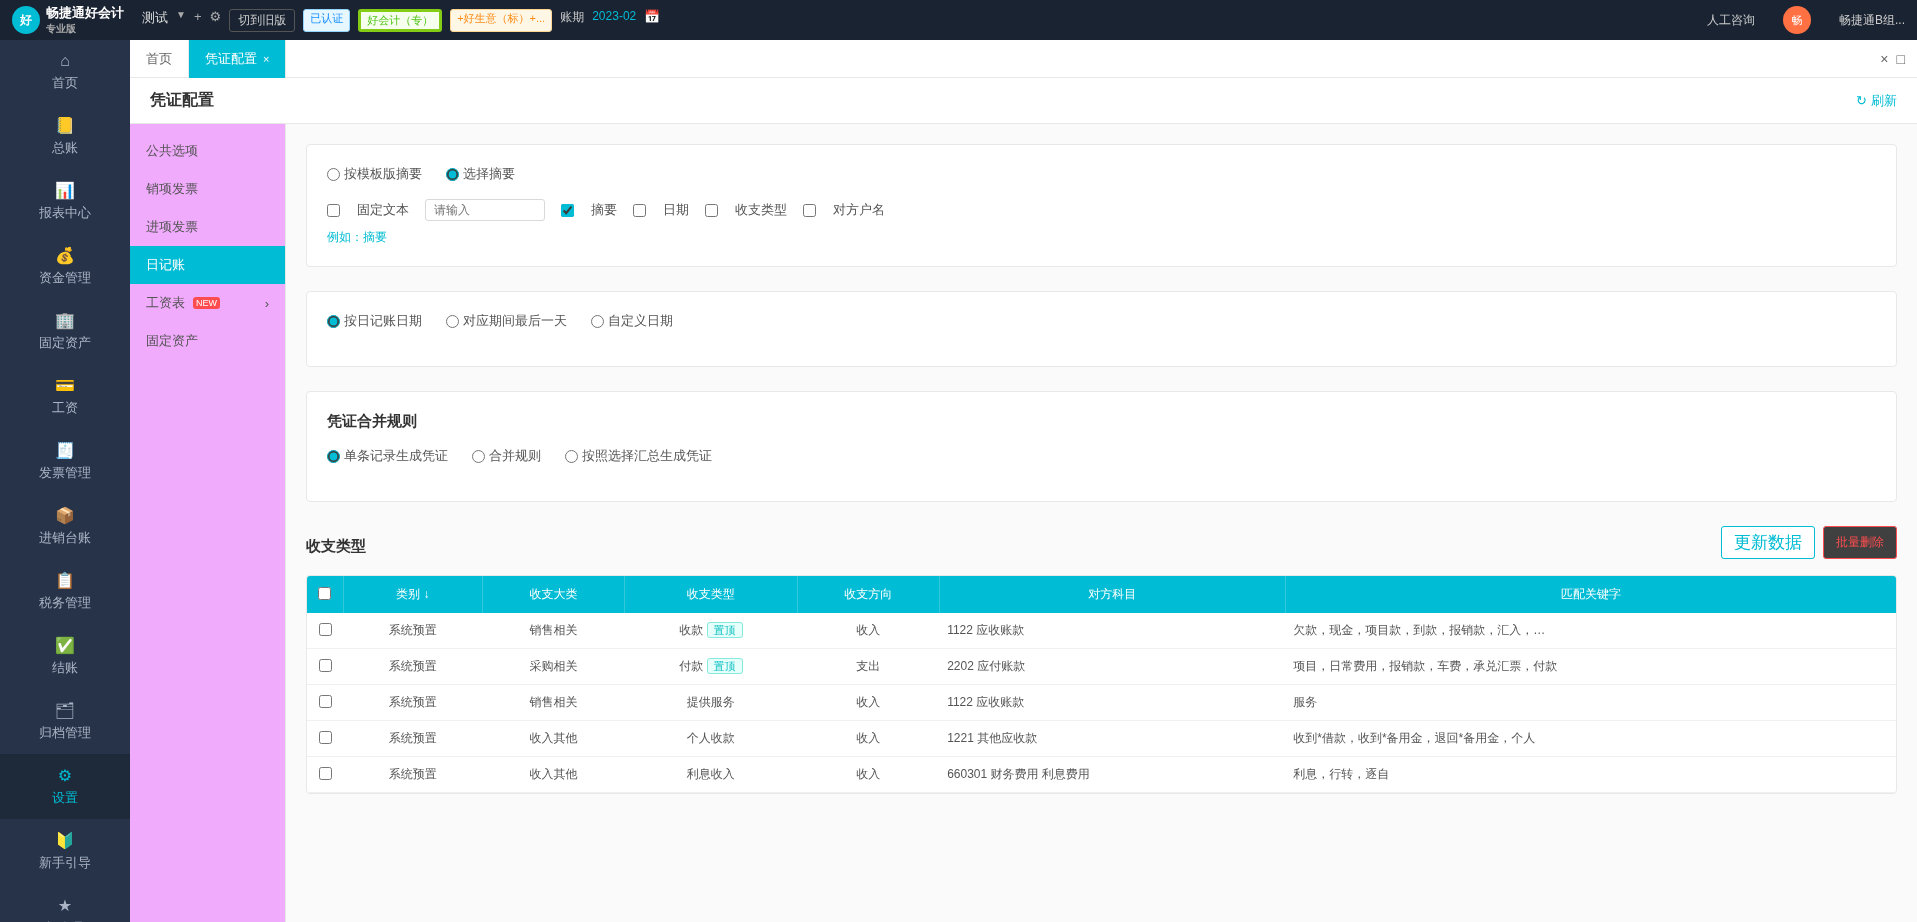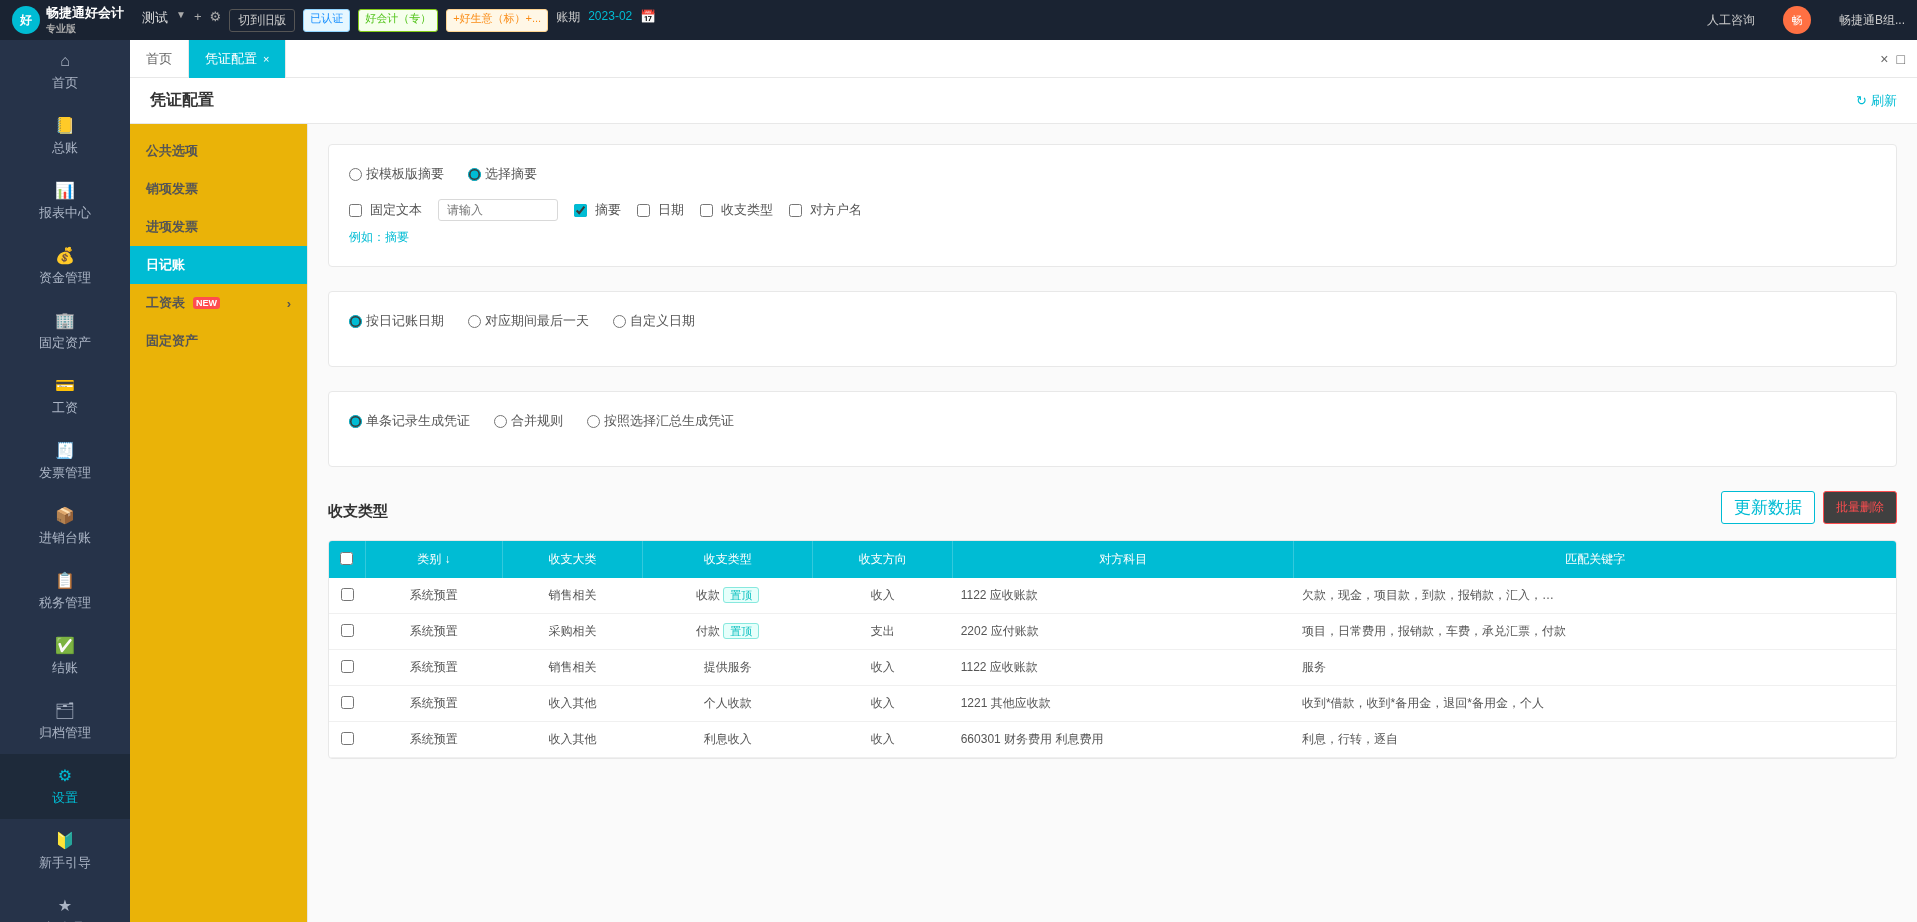--- a/index.html
+++ b/index.html
@@ -26,21 +26,21 @@
     }
     .top-bar .company-name { color: #ddd; font-size: 13px; }
     .top-bar .dropdown-arrow { color: #aaa; font-size: 10px; cursor: pointer; }
     .top-bar .btn-switch {
       border: 1px solid #555; border-radius: 3px; padding: 2px 8px; color: #ccc; background: transparent; cursor: pointer; font-size: 12px;
     }
     .top-bar .tag {
       font-size: 11px; padding: 1px 6px; border-radius: 3px; 
     }
     .tag-certified { background: #e6f7ff; color: #1890ff; border: 1px solid #91d5ff; }
-    .tag-good { background: #f6ffed; color: #52c41a; border: 1px solid #84cc16; }
+    .tag-good { background: #f6ffed; color: #52c41a; border: 3px solid #84cc16; }
     .tag-biz { background: #fff7e6; color: #fa8c16; border: 1px solid #ffd591; }
     .top-bar .period { color: #ccc; font-size: 12px; }
     .top-bar-right {
       display: flex; align-items: center; gap: 28px; margin-left: auto;
     }
     .top-bar-right .support { color: #ccc; font-size: 12px; cursor: pointer; }
     .top-bar-right .user-avatar {
       width: 28px; height: 28px; border-radius: 50%; background: #ff7043; display: flex; align-items: center; justify-content: center; color: #fff; font-size: 11px;
     }
     .top-bar-right .username { color: #ccc; font-size: 12px; }
@@ -80,21 +80,21 @@
     .tab-bar-actions .icon-btn { color: #666; cursor: pointer; font-size: 14px; }
     .page-header {
       background: #fff; padding: 12px 20px; border-bottom: 1px solid #e8e8e8; display: flex; align-items: center; justify-content: space-between;
     }
     .page-title { font-size: 16px; font-weight: bold; color: #333; }
     .refresh-btn { color: #00bcd4; cursor: pointer; font-size: 12px; display: flex; align-items: center; gap: 4px; }
 
     
     .sub-layout { display: flex; flex: 1; }
     .sub-nav {
-      width: 178px; background: #eab308; border-right: 1px solid #e8e8e8; padding: 8px 0; flex-shrink: 0; font-weight: bold;
+      width: 156px; background: #f0abfc; border-right: 1px solid #e8e8e8; padding: 8px 0; flex-shrink: 0;
     }
     .sub-nav-item {
       padding: 10px 16px; cursor: pointer; color: #555; font-size: 13px; display: flex; align-items: center; justify-content: space-between;
     }
     .sub-nav-item.active { background: #00bcd4; color: #fff; }
     .sub-nav-item .new-badge {
       background: #ff4d4f; color: #fff; font-size: 9px; border-radius: 3px; padding: 1px 3px; margin-left: 4px;
     }
 
     
@@ -106,21 +106,21 @@
     .section { margin-bottom: 24px; background: #fff; border: 1px solid #e8e8e8; border-radius: 4px; padding: 20px; }
     .section-title { font-size: 15px; font-weight: bold; color: #333; margin-bottom: 16px; }
 
     
     .radio-group { display: flex; gap: 24px; align-items: center; margin-bottom: 16px; }
     .radio-item { display: flex; align-items: center; gap: 4px; color: #555; cursor: pointer; }
     .radio-item input[type=radio] { accent-color: #00bcd4; }
 
     
     .checkbox-row { display: flex; gap: 16px; align-items: center; margin-bottom: 8px; }
-    .checkbox-item { display: flex; align-items: center; gap: 8px; color: #555; cursor: pointer; }
+    .checkbox-item { display: flex; align-items: center; gap: 17px; color: #555; cursor: pointer; }
     .checkbox-item input[type=checkbox] { accent-color: #00bcd4; }
     .text-input {
       border: 1px solid #d9d9d9; border-radius: 3px; padding: 3px 8px; font-size: 12px; color: #999; width: 120px;
     }
 
     .example-text { color: #00bcd4; font-size: 12px; margin-top: 8px; }
 
     
     .table-container { background: #fff; border: 1px solid #e8e8e8; border-radius: 4px; overflow: hidden; margin-top: 8px; }
     .table-actions { display: flex; justify-content: flex-end; gap: 8px; margin-bottom: 8px; }
@@ -330,20 +330,21 @@
               <span>对应期间最后一天</span>
             </label>
             <label class="radio-item">
               <input type="radio" name="date_radio" style="">
               <span>自定义日期</span>
             </label>
           </div>
         </div>
 
         <div class="section">
+          <div class="section-title">凭证合并规则</div>
           <div class="radio-group">
             <label class="radio-item">
               <input type="radio" name="merge_radio" checked="" style="">
               <span>单条记录生成凭证</span>
             </label>
             <label class="radio-item">
               <input type="radio" name="merge_radio" style="">
               <span>合并规则</span>
             </label>
             <label class="radio-item">

